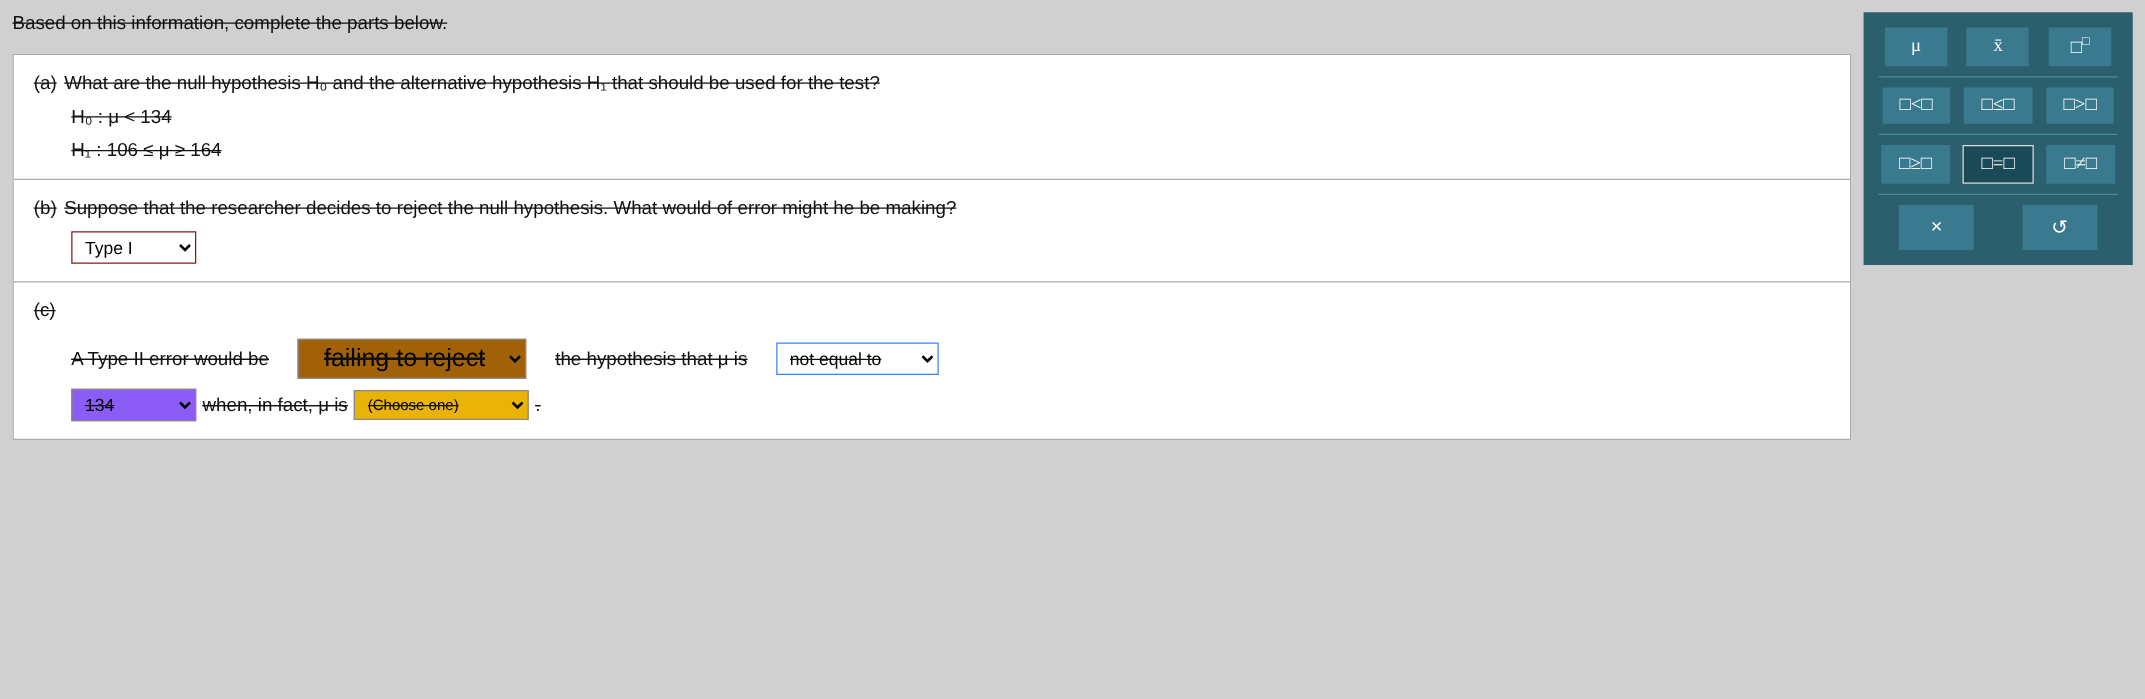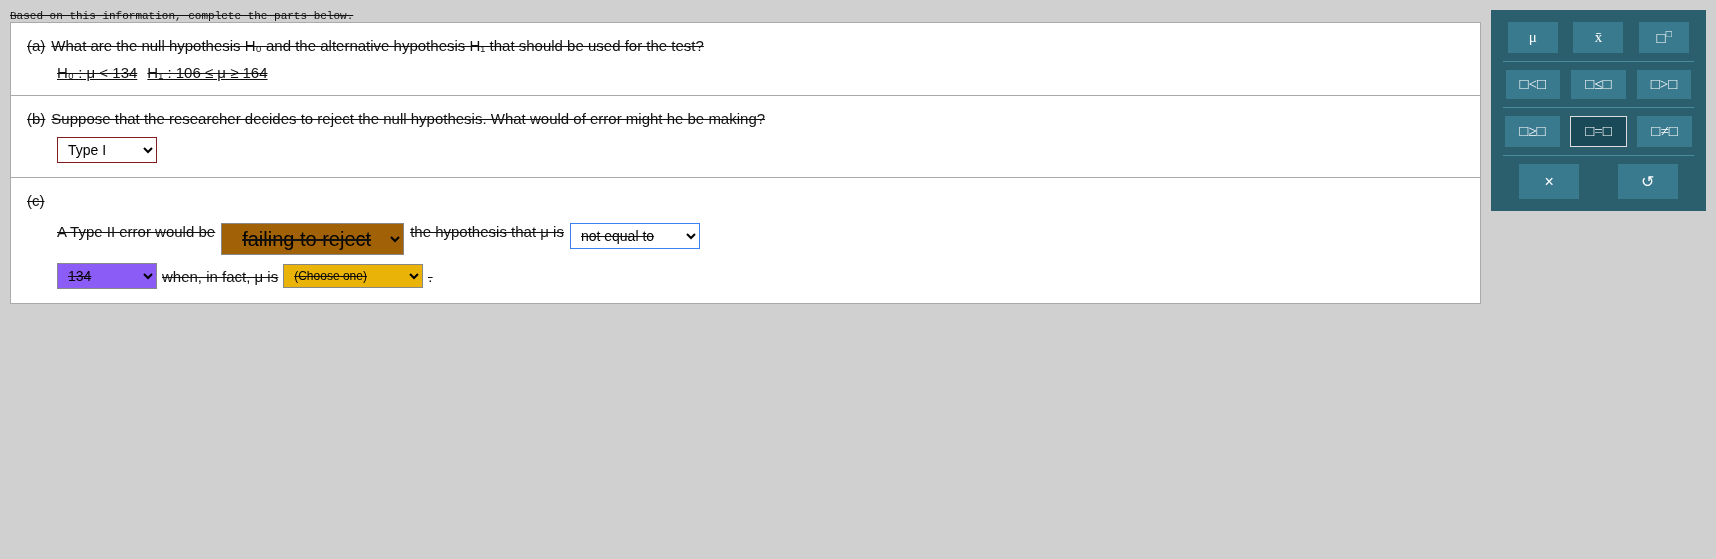--- a/index.html
+++ b/index.html
@@ -16,25 +16,24 @@
     .page-wrapper {
       display: flex;
       gap: 10px;
       width: 100%;
       max-width: 1700px;
     }
     .main-content {
       flex: 1;
     }
     .instruction-text {
-      font-size: 11px;
-      margin-bottom: 0;
+      font-size: 15px;
+      margin-bottom: 16px;
       text-decoration: line-through;
       color: #111;
-      font-family: Liberation Mono, monospace;
     }
     .problem-box {
       border: 1px solid #aaa;
       background: #fff;
       padding: 0;
     }
     .part {
       border-bottom: 1px solid #aaa;
       padding: 14px 16px;
     }
@@ -47,23 +46,22 @@
     }
     .part-a-question {
       display: flex;
       align-items: flex-start;
       gap: 6px;
       margin-bottom: 10px;
     }
     .hypothesis-lines {
       margin-left: 30px;
       display: flex;
-      flex-direction: row;
+      flex-direction: column;
       gap: 10px;
-      text-decoration: underline;
     }
     .hypothesis-line {
       font-size: 15px;
       text-decoration: line-through;
     }
     .part-b-content {
       display: flex;
       flex-direction: column;
       gap: 10px;
     }
@@ -84,23 +82,23 @@
     }
     .part-c-content {
       font-size: 15px;
     }
     .part-c-desc {
       text-decoration: line-through;
       margin-bottom: 14px;
     }
     .type-ii-sentence {
       display: flex;
-      align-items: flex-start;
+      align-items: center;
       flex-wrap: wrap;
-      gap: 6px;
+      gap: 23px;
       margin-bottom: 8px;
       font-size: 15px;
       text-decoration: line-through;
     }
     .type-ii-second-line {
       display: flex;
       align-items: center;
       flex-wrap: wrap;
       gap: 5px;
       font-size: 15px;

